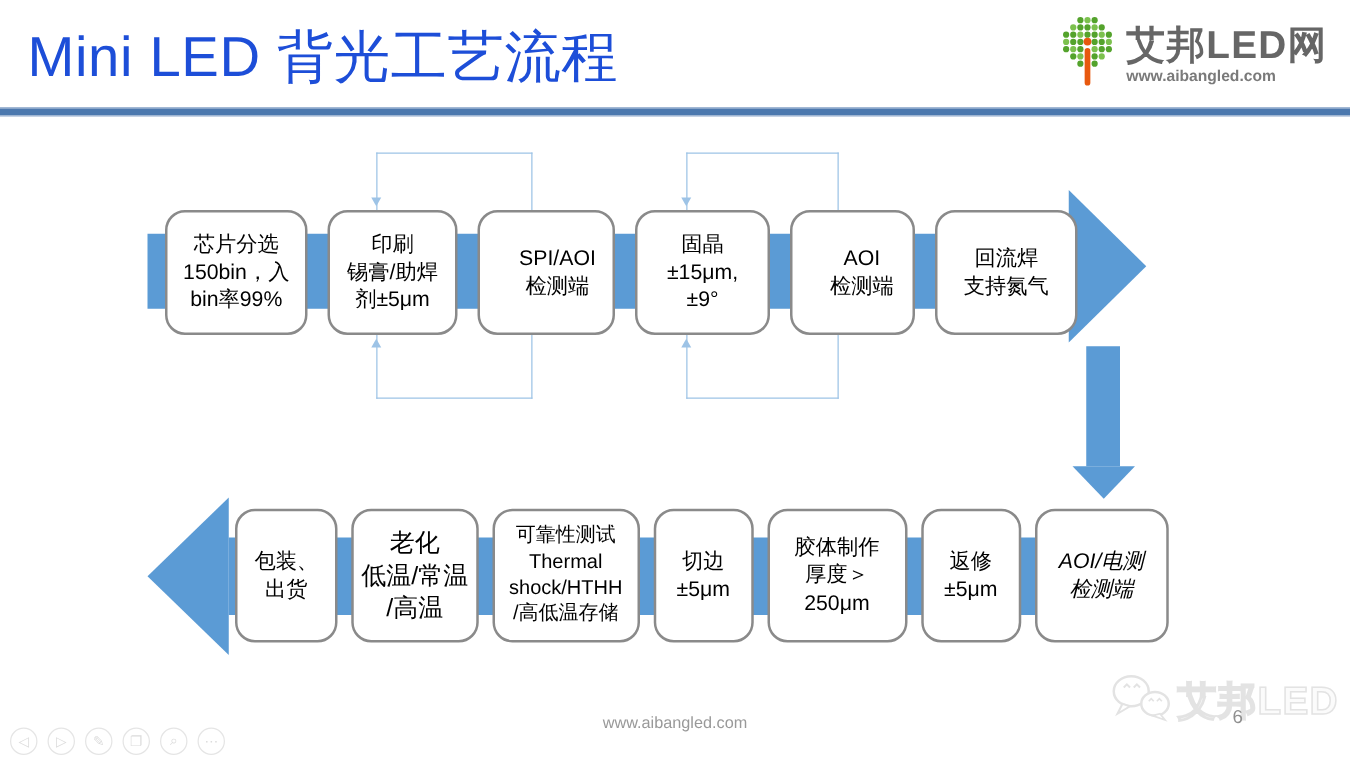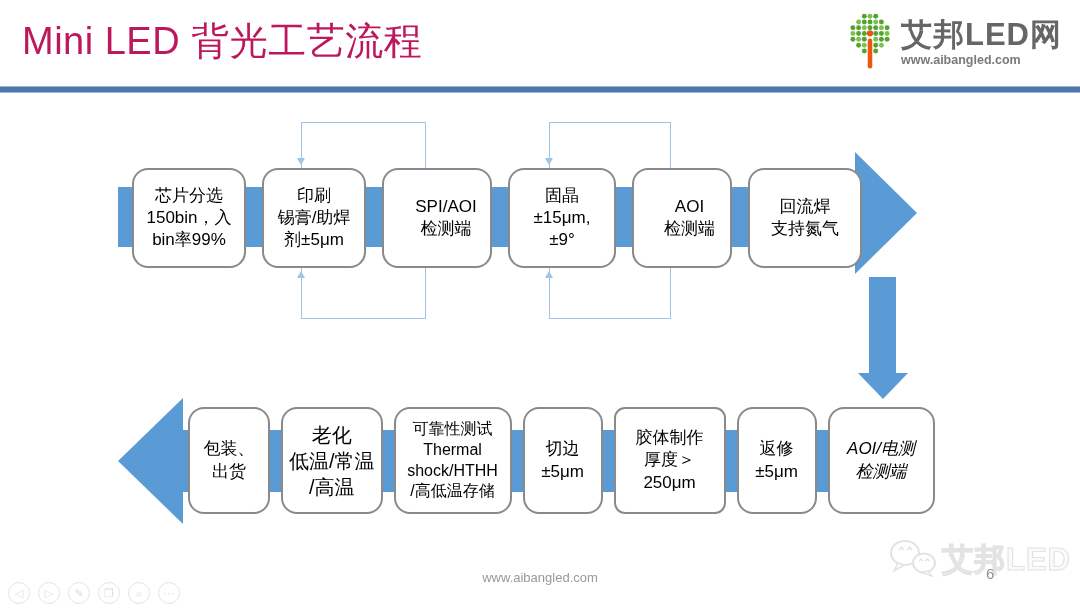--- a/index.html
+++ b/index.html
@@ -1,20 +1,20 @@
 <!DOCTYPE html>
 <html><head>
 <meta charset="utf-8">
 <style>
   html,body{margin:0;padding:0;background:#fff;}
   body{width:1080px;height:608px;font-family:"Liberation Sans","DejaVu Sans",sans-serif;position:relative;overflow:hidden;}
   .slide{position:absolute;inset:0;background:#fff;}
 
   
-  .page-title{position:absolute;left:22px;top:16px;font-size:38px;color:#be185d;letter-spacing:.5px;}
+  .page-title{position:absolute;left:22px;top:16px;font-size:45px;color:#1d4ed8;letter-spacing:.5px;}
   .divider{position:absolute;left:0;top:86px;width:1080px;height:5px;background:#4c78ae;border-top:1px solid #9fb5d2;border-bottom:1px solid #9fb5d2;}
   .logo{position:absolute;right:18px;top:12px;display:flex;align-items:center;gap:8px;}
   .logo-texts{display:flex;flex-direction:column;line-height:1.1;}
   .logo-name{font-size:31px;font-weight:bold;color:#666;letter-spacing:1px;}
   .logo-url{font-size:12.5px;font-weight:bold;color:#7a7a7a;margin-top:2px;}
 
   
   .band{position:absolute;background:#5B9BD5;z-index:1;}
   .band-top{left:118px;top:187px;width:737px;height:60px;}
   .band-bottom{left:183px;top:430px;width:690px;height:62px;}
@@ -47,21 +47,21 @@
   .row-top .step:nth-child(1){min-width:114px;margin-left:12px;}
   .row-top .step:nth-child(2){min-width:104px;}
   .row-top .step:nth-child(3){min-width:110px;padding-left:24px;}
   .row-top .step:nth-child(4){min-width:108px;}
   .row-top .step:nth-child(5){min-width:100px;padding-left:21px;}
   .row-top .step:nth-child(6){min-width:114px;}
   .row-bottom .step:nth-child(1){min-width:82px;}
   .row-bottom .step:nth-child(2){min-width:84px;font-size:20px;}
   .row-bottom .step:nth-child(3){min-width:118px;font-size:16px;}
   .row-bottom .step:nth-child(4){min-width:80px;}
-  .row-bottom .step:nth-child(5){min-width:112px;border-radius:11px;}
+  .row-bottom .step:nth-child(5){min-width:112px;}
   .row-bottom .step:nth-child(6){min-width:80px;}
   .row-bottom .step:nth-child(7){min-width:107px;font-style:italic;}
 
   
   .footer-url{position:absolute;left:50%;transform:translateX(-50%);top:570px;font-size:13px;color:#999;}
   .watermark{position:absolute;left:888px;top:538px;display:flex;align-items:center;gap:4px;}
   .watermark-text{font-size:31px;font-weight:bold;color:#fbfbfb;-webkit-text-stroke:1.2px #e3e3e3;letter-spacing:1px;}
   .page-number{position:absolute;left:986px;top:565px;font-size:15px;color:#8f8f8f;}
 
   

